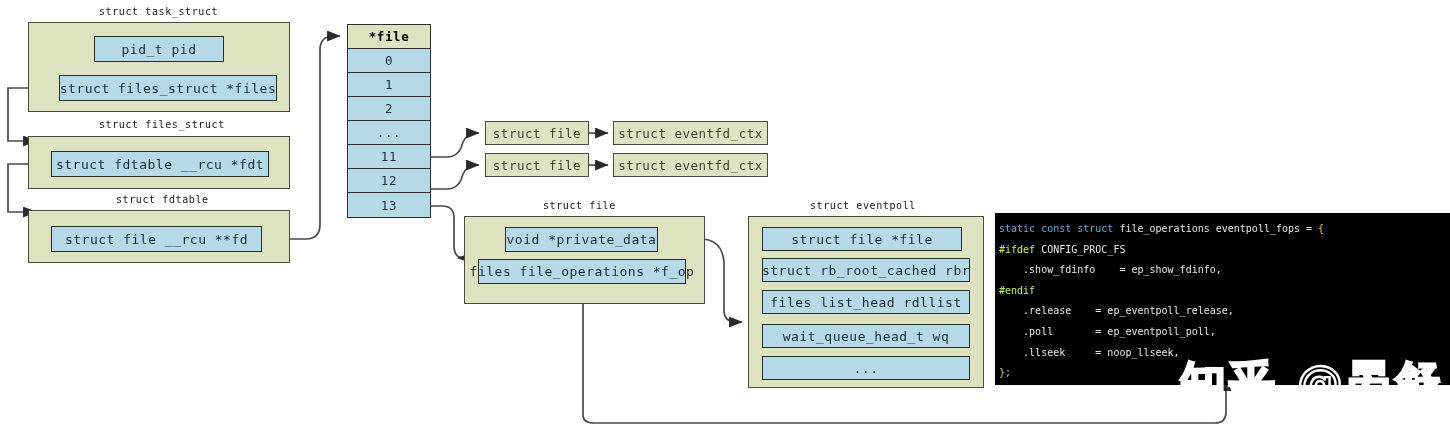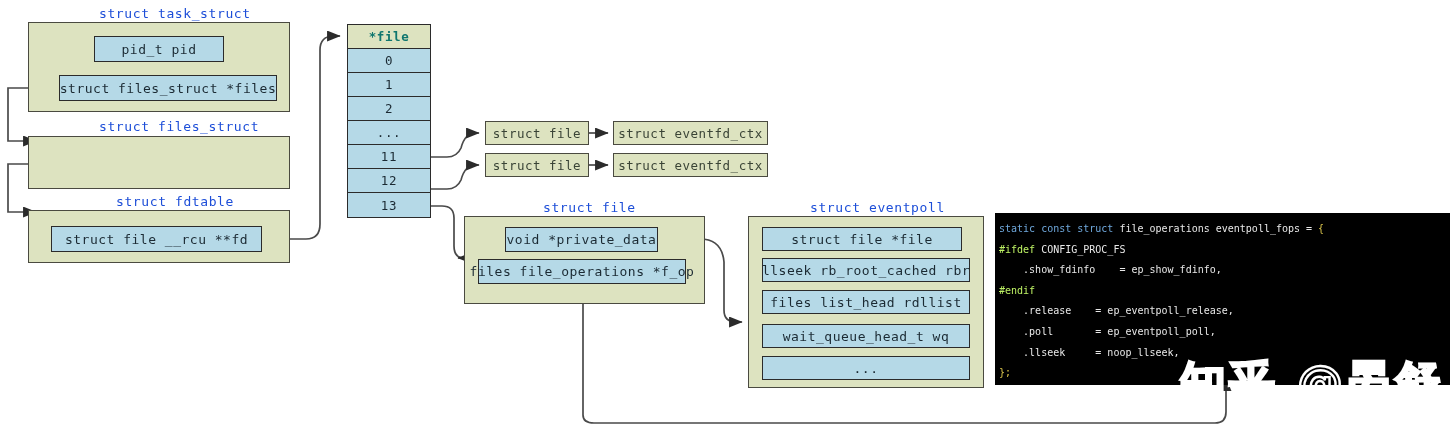--- a/index.html
+++ b/index.html
@@ -18,22 +18,22 @@
   svg.wires {
     position: absolute;
     left: 0; top: 0;
     width: 1450px;
     height: 427px;
     pointer-events: none;
     z-index: 1;
   }
   .struct-label {
     position: absolute;
-    color: #1d4ed8;
-    font-size: 13px;
+    color: #0f172a;
+    font-size: 10px;
     letter-spacing: 0.6px;
     white-space: nowrap;
     z-index: 3;
   }
   .container-box {
     position: absolute;
     background: #dde3c0;
     border: 1.6px solid #4a4a40;
     box-sizing: border-box;
     z-index: 2;
@@ -81,21 +81,21 @@
     align-items: center;
     justify-content: center;
     background: #b5d9e7;
     color: #1b2a33;
     font-size: 12.5px;
     letter-spacing: 0.6px;
   }
   .fd-cell:last-child { border-bottom: none; }
   .fd-head {
     background: #dde3c0;
-    color: #0f766e;
+    color: #000000;
     font-weight: bold;
   }
   
   .codeblock {
     position: absolute;
     background: #000000;
     z-index: 4;
     padding: 6px 0 6px 4px;
     box-sizing: border-box;
     overflow: hidden;
@@ -158,20 +158,21 @@
     </g>
   </svg>
 
   <div class="struct-label" style="left:99px; top:6px;">struct task_struct</div>
   <div class="container-box" style="left:28px; top:22px; width:262px; height:90px;"></div>
   <div class="field-box" style="left:94px; top:36px; width:130px; height:26px;">pid_t pid</div>
   <div class="field-box" style="left:59px; top:75px; width:218px; height:26px;">struct files_struct *files</div>
 
   <div class="struct-label" style="left:99px; top:119px;">struct files_struct</div>
   <div class="container-box" style="left:28px; top:136px; width:262px; height:53px;"></div>
+  <div class="field-box" style="left:51px; top:151px; width:218px; height:26px;">struct fdtable __rcu *fdt</div>
 
   <div class="struct-label" style="left:116px; top:194px;">struct fdtable</div>
   <div class="container-box" style="left:28px; top:210px; width:262px; height:53px;"></div>
   <div class="field-box" style="left:51px; top:226px; width:211px; height:26px;">struct file __rcu **fd</div>
 
   <div class="fdtable" style="left:347px; top:24px; width:84px;">
     <div class="fd-cell fd-head">*file</div>
     <div class="fd-cell">0</div>
     <div class="fd-cell">1</div>
     <div class="fd-cell">2</div>
@@ -188,21 +189,21 @@
   <div class="olive-box" style="left:613px; top:153px; width:155px; height:24px;">struct eventfd_ctx</div>
 
   <div class="struct-label" style="left:543px; top:200px;">struct file</div>
   <div class="container-box" style="left:464px; top:216px; width:241px; height:88px;"></div>
   <div class="field-box" style="left:505px; top:227px; width:153px; height:25px;">void *private_data</div>
   <div class="field-box" style="left:478px; top:259px; width:208px; height:25px;">files file_operations *f_op</div>
 
   <div class="struct-label" style="left:810px; top:200px;">struct eventpoll</div>
   <div class="container-box" style="left:748px; top:216px; width:236px; height:172px;"></div>
   <div class="field-box" style="left:762px; top:227px; width:200px; height:24px;">struct file *file</div>
-  <div class="field-box" style="left:762px; top:258px; width:208px; height:24px;">llseek rb_root_cached rbr</div>
+  <div class="field-box" style="left:762px; top:258px; width:208px; height:24px;">struct rb_root_cached rbr</div>
   <div class="field-box" style="left:762px; top:290px; width:208px; height:24px;">files list_head rdllist</div>
   <div class="field-box" style="left:762px; top:324px; width:208px; height:24px;">wait_queue_head_t wq</div>
   <div class="field-box" style="left:762px; top:356px; width:208px; height:24px;">...</div>
 
   <div class="codeblock" style="left:995px; top:213px; width:455px; height:172px;">
     <div id="code-lines">
         <div class="code-line"><span class="kw">static const struct </span><span>file_operations eventpoll_fops = </span><span class="brace">{</span></div>
         <div class="code-line"><span class="pp">#ifdef</span><span> CONFIG_PROC_FS</span></div>
         <div class="code-line"><span>    .show_fdinfo    = ep_show_fdinfo,</span></div>
         <div class="code-line"><span class="pp">#endif</span></div>

